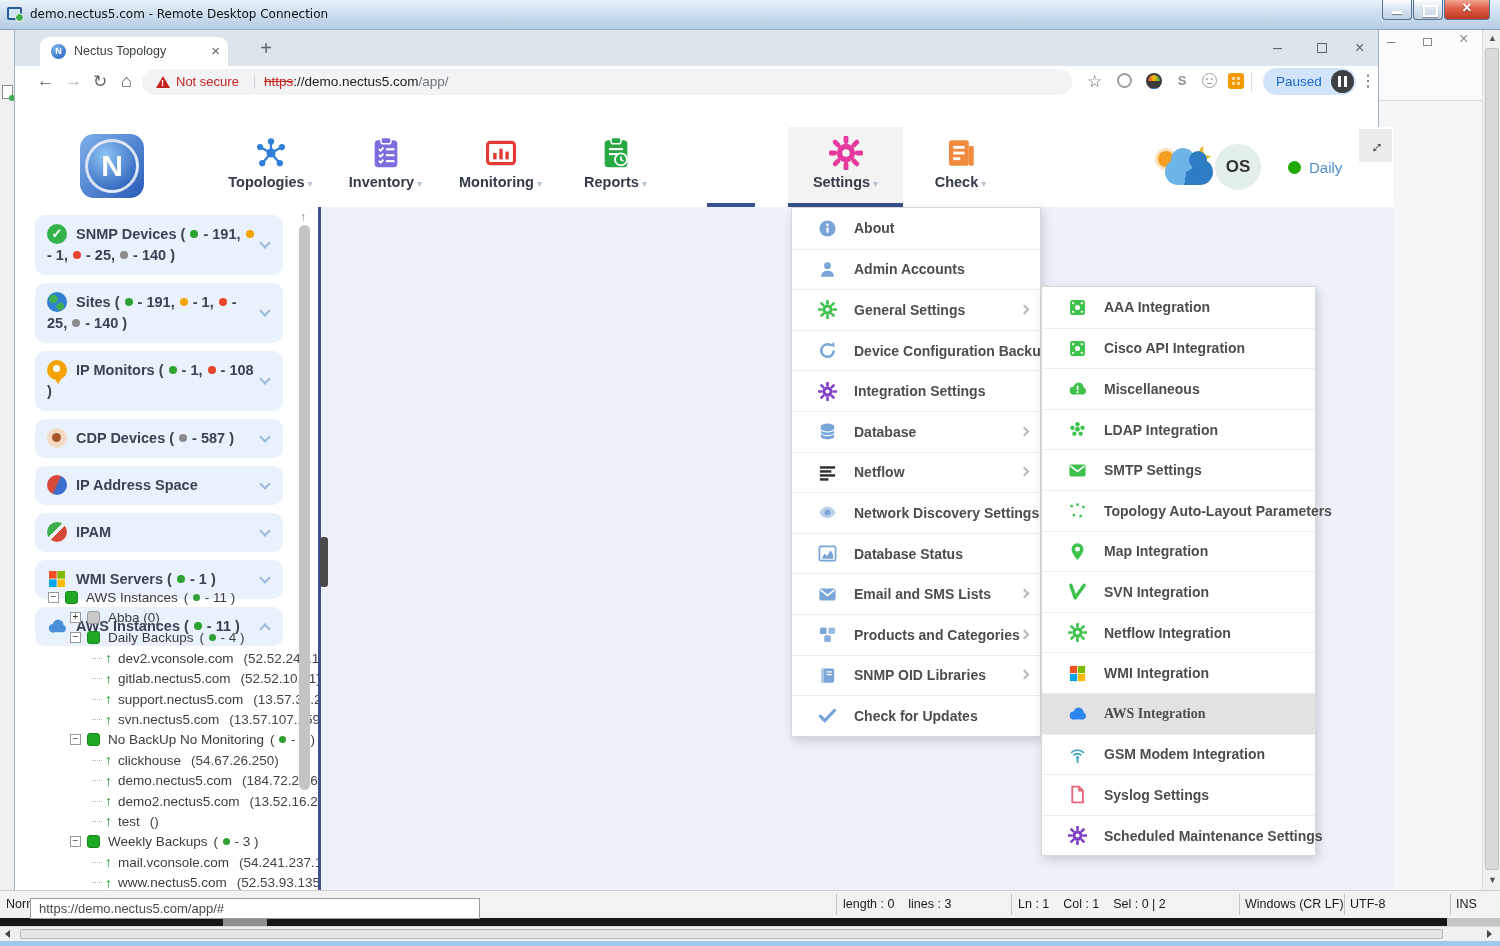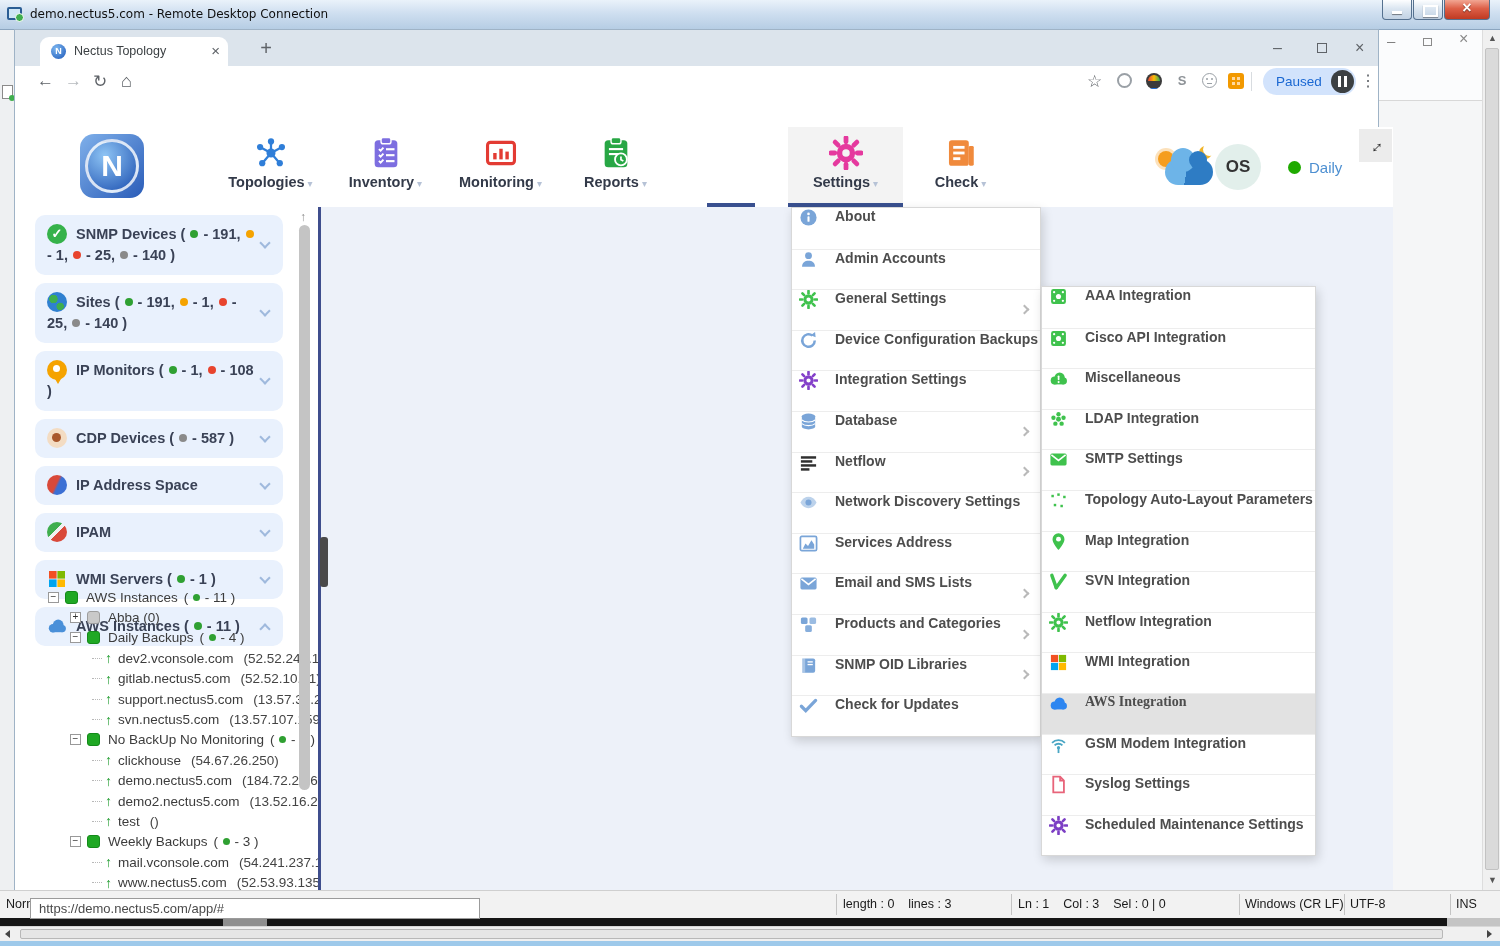--- a/index.html
+++ b/index.html
@@ -129,21 +129,21 @@
   .tip{margin-left:10px;color:#444;}
   #sb-scroll-up{position:absolute;left:270px;top:83px;font-size:12px;color:#8a8a8a;}
   #sb-thumb{position:absolute;left:269px;top:98px;width:11px;height:565px;background:#c4c4c4;border-radius:6px;}
   
   #main{position:absolute;left:288px;top:80px;width:1075px;height:713px;background:#edf1f9;border-left:3px solid #3f4e8d;}
   #main-thumb{position:absolute;left:290px;top:410px;width:8px;height:50px;background:#4a4a4a;border-radius:3px;}
   
   .menu{position:absolute;background:#fff;border:1px solid #d8d8d8;box-shadow:2px 4px 10px rgba(0,0,0,.16);z-index:20;}
   #settings-menu{left:761px;top:80px;width:250px;}
   #integration-menu{left:1011px;top:159px;width:275px;}
-  .mrow{height:40.6px;display:flex;align-items:flex-start;padding:0 14px 0 7px;border-top:1px solid #ededed;position:relative;}
+  .mrow{height:40.6px;display:flex;align-items:center;padding:0 14px 0 26px;border-top:1px solid #ededed;position:relative;}
   .mrow:first-child{border-top:none;}
   .mrow.hl{background:#e2e2e2;font-family:Liberation Serif, serif;}
   .mi-ic{width:19px;height:19px;flex:none;margin-right:17px;}
   .mlabel{font-size:14px;font-weight:700;color:#4d4d4d;white-space:nowrap;}
   .mrow .chev.right{position:absolute;right:12px;top:50%;margin-top:-4px;}
   
   #link-tip{position:absolute;left:0;top:771px;width:450px;height:21px;background:#fff;border:1px solid #9b9b9b;
     font-size:13px;color:#4a4a4a;line-height:19px;padding:0 8px;z-index:50;white-space:nowrap;overflow:hidden;}
   #statusbar{position:absolute;left:0;top:890px;width:1500px;height:28px;background:#f2f2f2;border-top:1px solid #cfcfcf;font-size:12.5px;color:#1a1a1a;}
   #statusbar span{position:absolute;top:6px;white-space:pre;}
@@ -324,20 +324,26 @@
     <span class="newtab">+</span>
     <span class="brc" style="left:1258px">–</span>
     <span class="brc max" style="left:1302px"></span>
     <span class="brc" style="left:1340px">×</span>
   </div>
   <div id="toolbar">
     <span class="tb-ic" style="left:22px">←</span>
     <span class="tb-ic" style="left:50px;color:#b6babe">→</span>
     <span class="tb-ic" style="left:78px">↻</span>
     <span class="tb-ic" style="left:106px;font-size:18px">⌂</span>
+    <div id="omnibox">
+      <span class="warn-tri"></span>
+      <span class="notsec">Not secure</span>
+      <span class="url-sep"></span>
+      <span class="url"><span class="scheme">https</span><span>://demo.nectus5.com</span><span class="path">/app/</span></span>
+    </div>
     <span class="tb-ic" style="left:1072px">☆</span>
     <span class="ext ext-ring" style="left:1102px"></span>
     <span class="ext ext-gauge" style="left:1131px">
         <span class="ext-badge">New</span>
       </span>
     <span class="ext ext-skype" style="left:1159px">S</span>
     <span class="ext ext-face" style="left:1187px"></span>
     <span class="ext ext-orange" style="left:1213px"></span>
     <span class="tbsep"></span>
     <span id="paused">
@@ -617,21 +623,21 @@
         <div class="mrow">
           <svg viewBox="0 0 20 20" class="mi-ic" style="color: rgb(122, 165, 216);">
             <use href="#sym-eye" xlink:href="#sym-eye"></use>
           </svg>
           <span class="mlabel">Network Discovery Settings</span>
         </div>
         <div class="mrow">
           <svg viewBox="0 0 20 20" class="mi-ic" style="color: rgb(122, 165, 216);">
             <use href="#sym-chart" xlink:href="#sym-chart"></use>
           </svg>
-          <span class="mlabel">Services Address</span>
+          <span class="mlabel">Database Status</span>
         </div>
         <div class="mrow">
           <svg viewBox="0 0 20 20" class="mi-ic" style="color: rgb(122, 165, 216);">
             <use href="#sym-envelope" xlink:href="#sym-envelope"></use>
           </svg>
           <span class="mlabel">Email and SMS Lists</span>
           <span class="chev right"></span>
         </div>
         <div class="mrow">
           <svg viewBox="0 0 20 20" class="mi-ic" style="color: rgb(122, 165, 216);">
@@ -741,21 +747,21 @@
         </div>
       </div>
 
     <div id="link-tip">https://demo.nectus5.com/app/#</div>
   </div>
 </div>
 
 <div id="statusbar">
   <span style="left:6px">Normal text file</span>
   <span style="left:843px">length : 0    lines : 3</span>
-  <span style="left:1018px">Ln : 1    Col : 3    Sel : 0 | 0</span>
+  <span style="left:1018px">Ln : 1    Col : 1    Sel : 0 | 2</span>
   <span style="left:1245px">Windows (CR LF)</span>
   <span style="left:1350px">UTF-8</span>
   <span style="left:1456px">INS</span>
   <i class="st-sep" style="left:836px"></i>
   <i class="st-sep" style="left:1011px"></i>
   <i class="st-sep" style="left:1239px"></i>
   <i class="st-sep" style="left:1344px"></i>
   <i class="st-sep" style="left:1450px"></i>
 </div>
 <div id="black-band">

